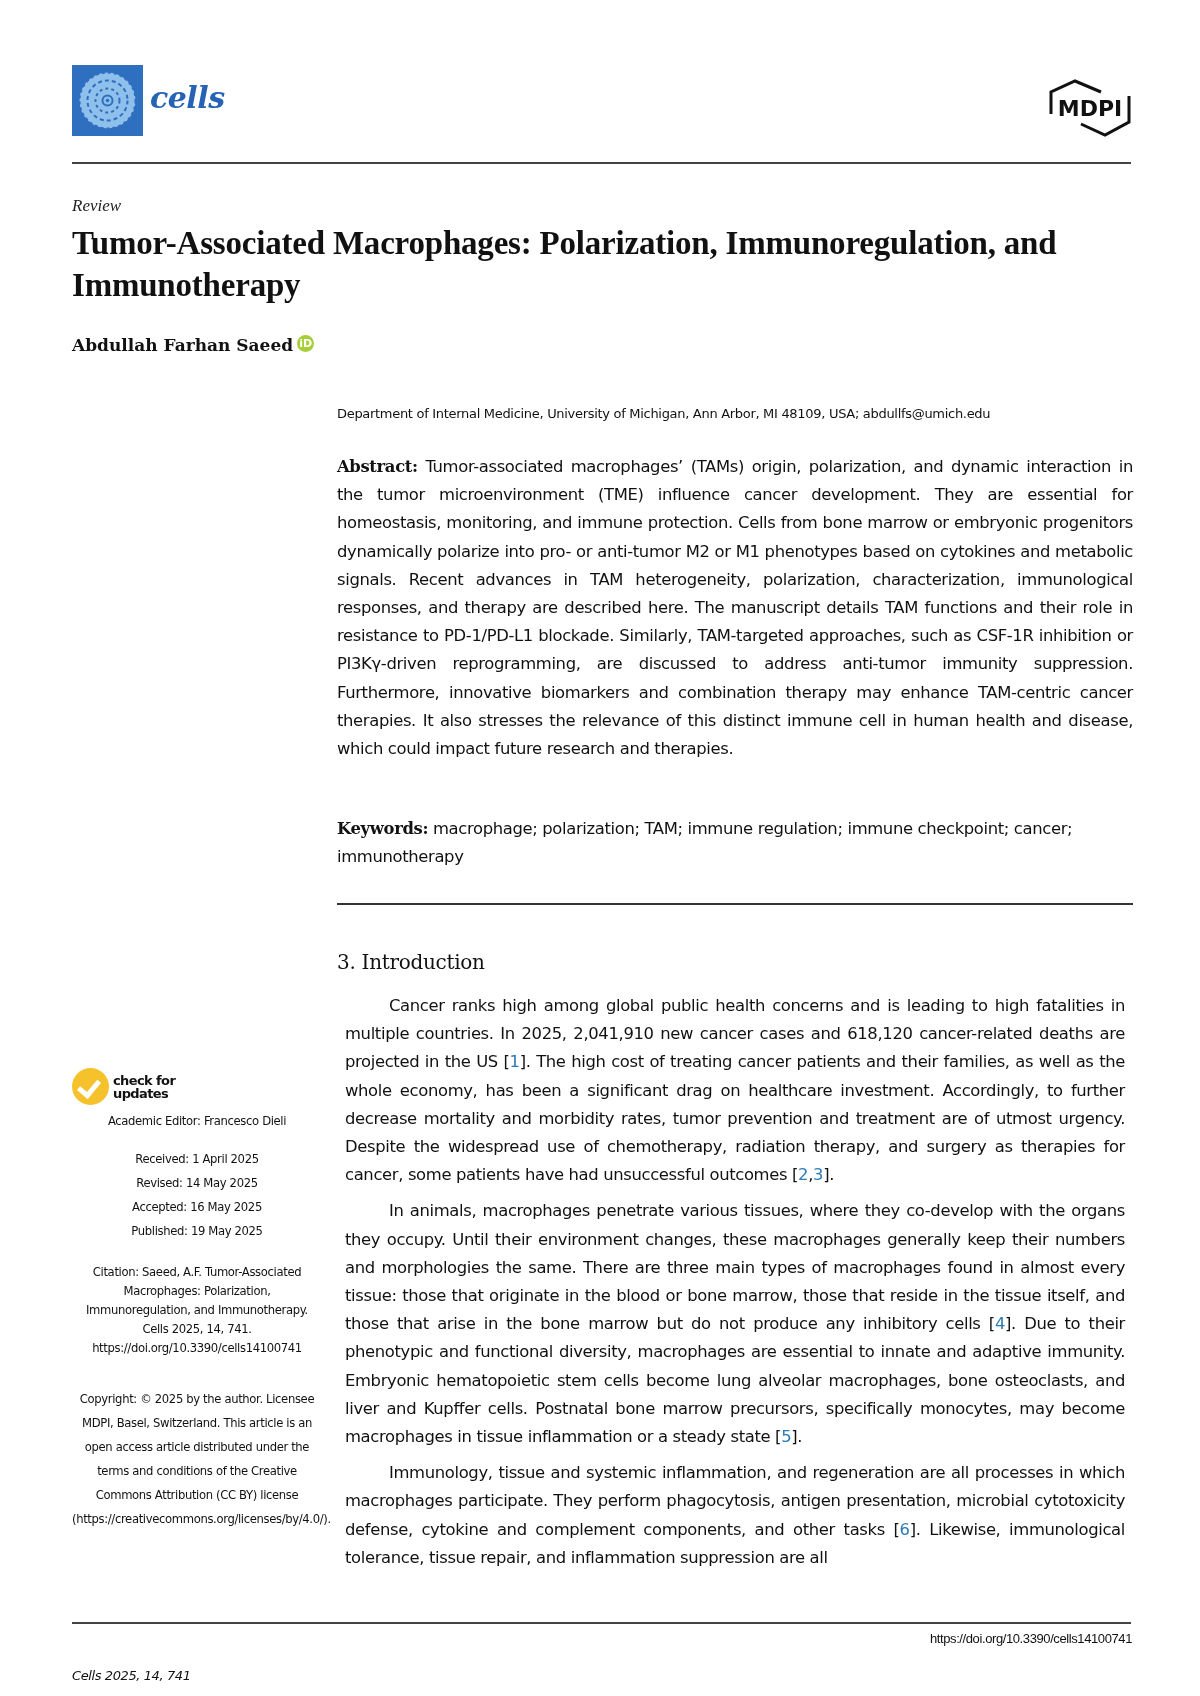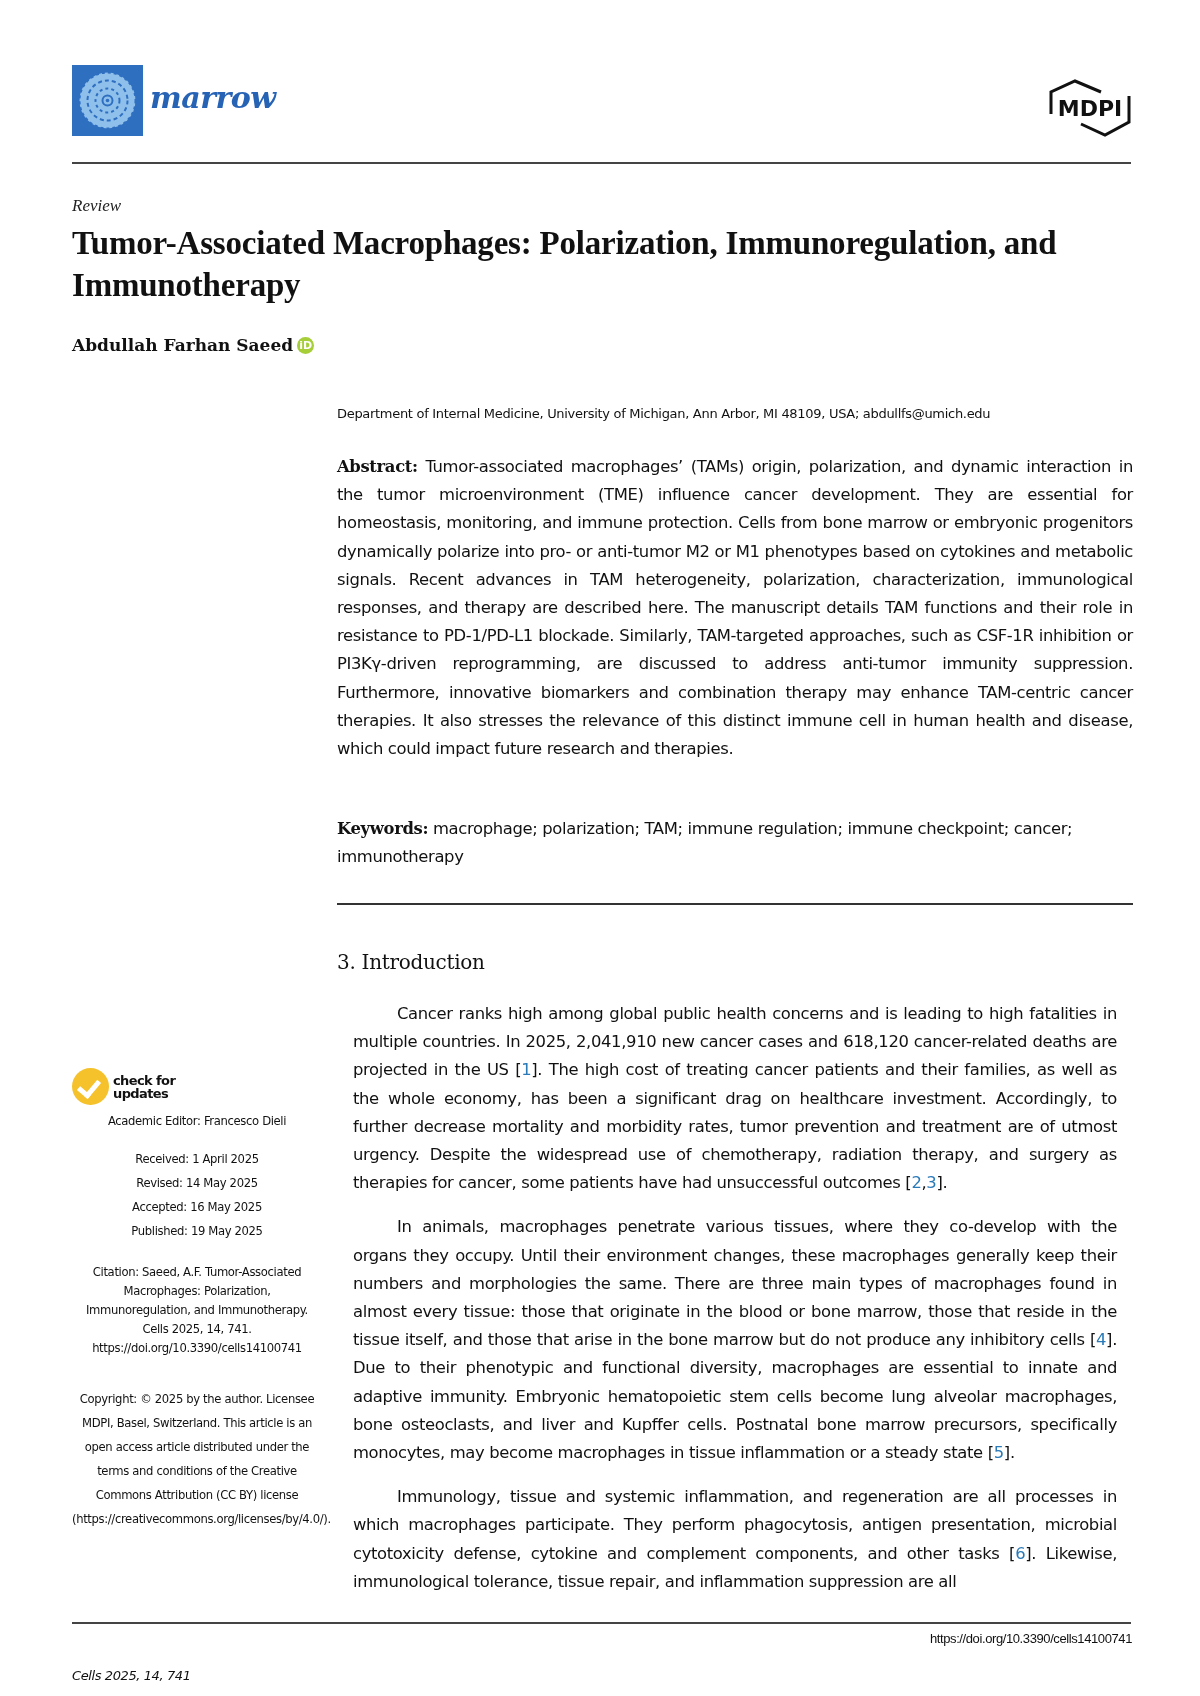--- a/index.html
+++ b/index.html
@@ -9,34 +9,34 @@
   
   .journal-logo { left: 72px; top: 65px; width: 71px; height: 71px; background: #2f6fc0; }
   .journal-logo svg { display: block; }
   .journal-name { left: 150px; top: 80px; font-family: "DejaVu Serif", serif; font-style: italic; font-weight: bold; font-size: 30px; color: #2763b5; letter-spacing: -0.5px; }
   .mdpi-logo { left: 1045px; top: 78px; width: 90px; height: 60px; }
   .rule-top { left: 72px; top: 162px; width: 1059px; height: 2px; background: #444; }
 
   
   .article-type { left: 72px; top: 196px; font-style: italic; font-size: 17px; color: #222; }
   .title { left: 72px; top: 222px; width: 1070px; font-weight: bold; font-size: 33px; line-height: 42px; color: #111; letter-spacing: -0.2px; }
-  .author { left: 72px; top: 335px; font-weight: bold; font-size: 17px; font-family: "DejaVu Serif", serif; display: flex; align-items: center; gap: 4px; }
+  .author { left: 72px; top: 335px; font-weight: bold; font-size: 17px; font-family: "DejaVu Serif", serif; display: flex; gap: 4px; }
   .orcid { display: inline-block; width: 17px; height: 17px; border-radius: 50%; background: #a6ce39; color: #fff; font-size: 11px; line-height: 17px; text-align: center; font-family: "DejaVu Sans", sans-serif; font-weight: bold; }
 
   
   .col { left: 337px; width: 796px; font-family: "DejaVu Sans", sans-serif; }
   .affil { top: 406px; font-size: 13px; letter-spacing: -0.3px; }
   .abstract { top: 453px; font-size: 16.4px; line-height: 28.2px; text-align: justify; letter-spacing: -0.35px; }
   .label-b { font-weight: bold; font-family: "DejaVu Serif", serif; }
   .keywords { top: 815px; font-size: 16.4px; line-height: 28.2px; letter-spacing: -0.35px; }
   .rule-mid { left: 337px; top: 903px; width: 796px; height: 2px; background: #333; }
 
   .section-h { top: 950px; font-family: "DejaVu Serif", serif; font-size: 20px; letter-spacing: -0.3px; }
   .body-text { top: 984px; font-size: 16.4px; line-height: 28.2px; text-align: justify; letter-spacing: -0.35px; }
-  .body-text p { margin: 16px; text-indent: 44px; }
+  .body-text p { margin: 8px; text-indent: 44px; }
   .ref { color: #2a7ab8; }
 
   
   .check-updates { left: 72px; top: 1068px; display: flex; align-items: center; gap: 4px; }
   .check-circle { width: 37px; height: 37px; border-radius: 50%; background: #f5c22b; position: relative; }
   .check-circle::after { content: ""; position: absolute; left: 10px; top: 8px; width: 9px; height: 16px; border-right: 5px solid #fff; border-bottom: 5px solid #fff; transform: rotate(40deg); }
   .check-text { font-family: "DejaVu Sans", sans-serif; font-weight: bold; font-size: 13px; line-height: 13px; letter-spacing: -0.6px; color: #111; }
   .side { left: 72px; width: 250px; font-family: "DejaVu Sans", sans-serif; font-size: 11.6px; letter-spacing: -0.35px; color: #111; text-align: center; }
   .side-editor { top: 1114px; }
   .side-dates { top: 1147px; line-height: 24px; }
@@ -54,21 +54,21 @@
 <div class="abs journal-logo">
   <svg width="71" height="71" viewBox="0 0 71 71">
     <circle cx="35.5" cy="35.5" r="28" fill="#8fc0ec"></circle>
     <circle cx="35.5" cy="35.5" r="28" fill="none" stroke="#2f6fc0" stroke-width="2" stroke-dasharray="3 3"></circle>
     <circle cx="35.5" cy="35.5" r="20" fill="none" stroke="#2f6fc0" stroke-width="2" stroke-dasharray="4 3"></circle>
     <circle cx="35.5" cy="35.5" r="12" fill="none" stroke="#2f6fc0" stroke-width="2" stroke-dasharray="3 3"></circle>
     <circle cx="35.5" cy="35.5" r="5" fill="none" stroke="#2f6fc0" stroke-width="2"></circle>
     <circle cx="35.5" cy="35.5" r="1.8" fill="#2f6fc0"></circle>
   </svg>
 </div>
-<div class="abs journal-name">marrow</div>
+<div class="abs journal-name">cells</div>
 
 <div class="abs mdpi-logo">
   <svg width="90" height="60" viewBox="0 0 90 60">
     <polyline points="6,36 6,14 30,3 56,14" fill="none" stroke="#111" stroke-width="3"></polyline>
     <polyline points="84,18 84,44 60,57 36,46" fill="none" stroke="#111" stroke-width="3"></polyline>
     <text x="45" y="38" text-anchor="middle" font-family="DejaVu Sans, sans-serif" font-weight="bold" font-size="22" fill="#111">MDPI</text>
   </svg>
 </div>
 <div class="abs rule-top"></div>
 

